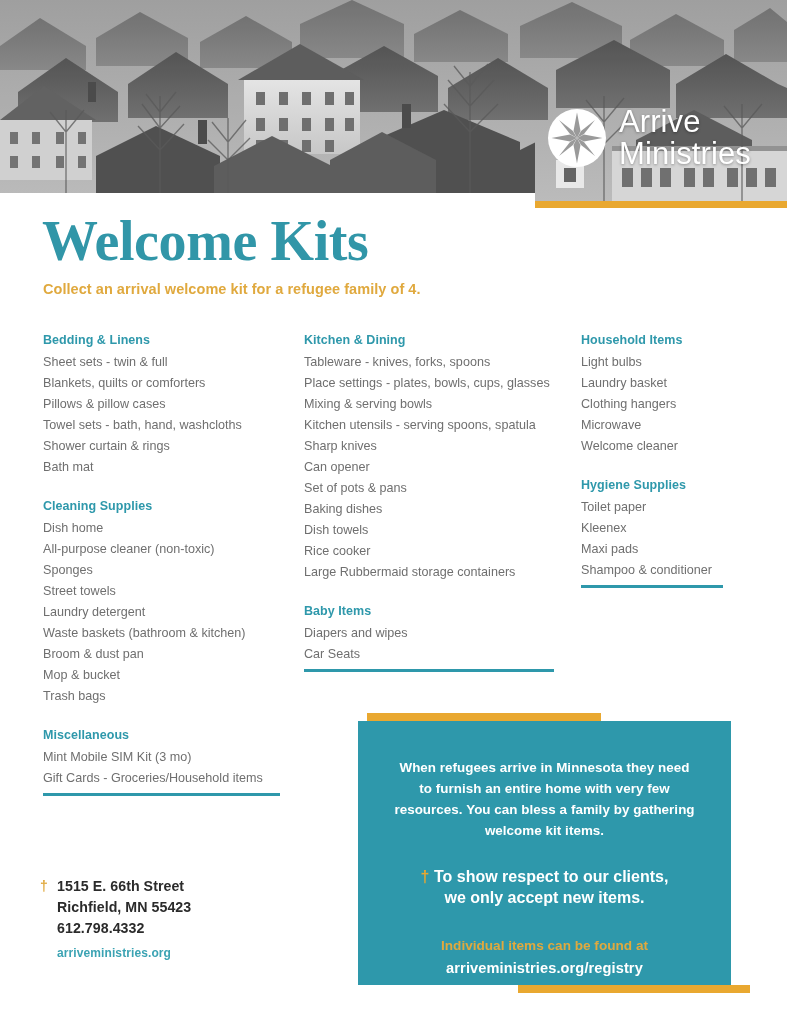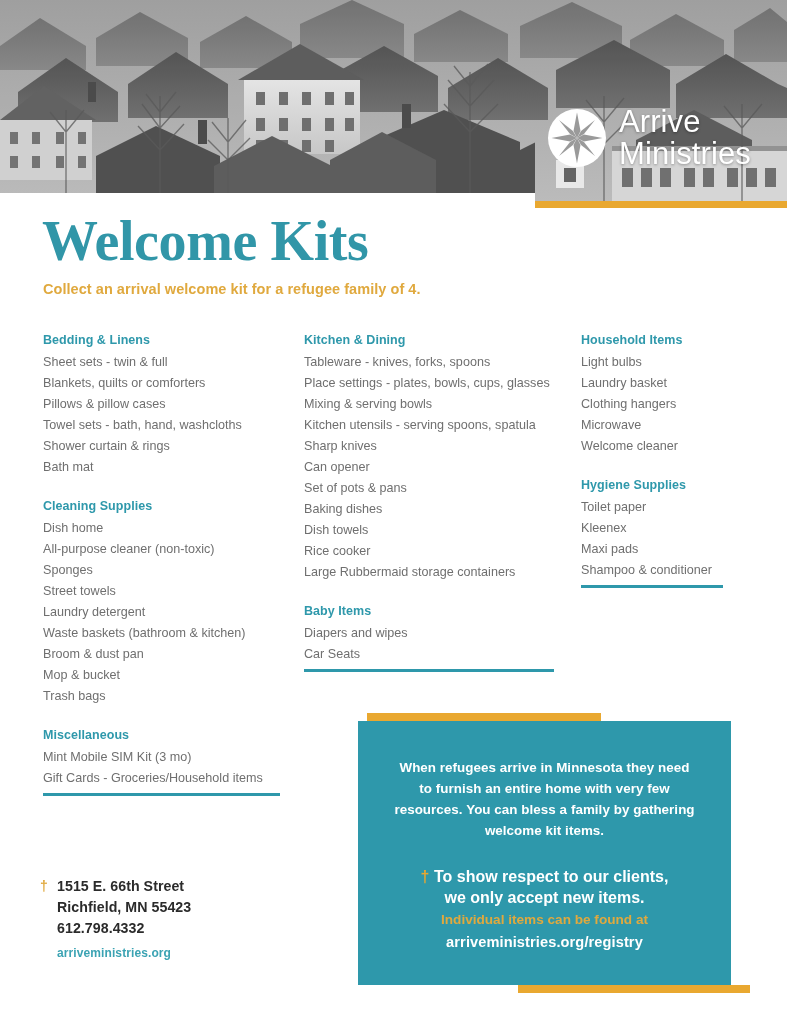--- a/index.html
+++ b/index.html
@@ -179,20 +179,21 @@
   }
   .callout-note {
     margin-top: 25px;
     color: #ffffff;
     font-size: 16px;
     font-weight: bold;
     line-height: 21px;
   }
   .dagger-gold { color: #e9a830; }
   .callout-found {
+    margin-top: 26px;
     color: #e0a93e;
     font-size: 13.6px;
     font-weight: bold;
     line-height: 23px;
   }
   .callout-url {
     color: #ffffff;
     font-size: 14.6px;
     font-weight: bold;
     line-height: 23px;

